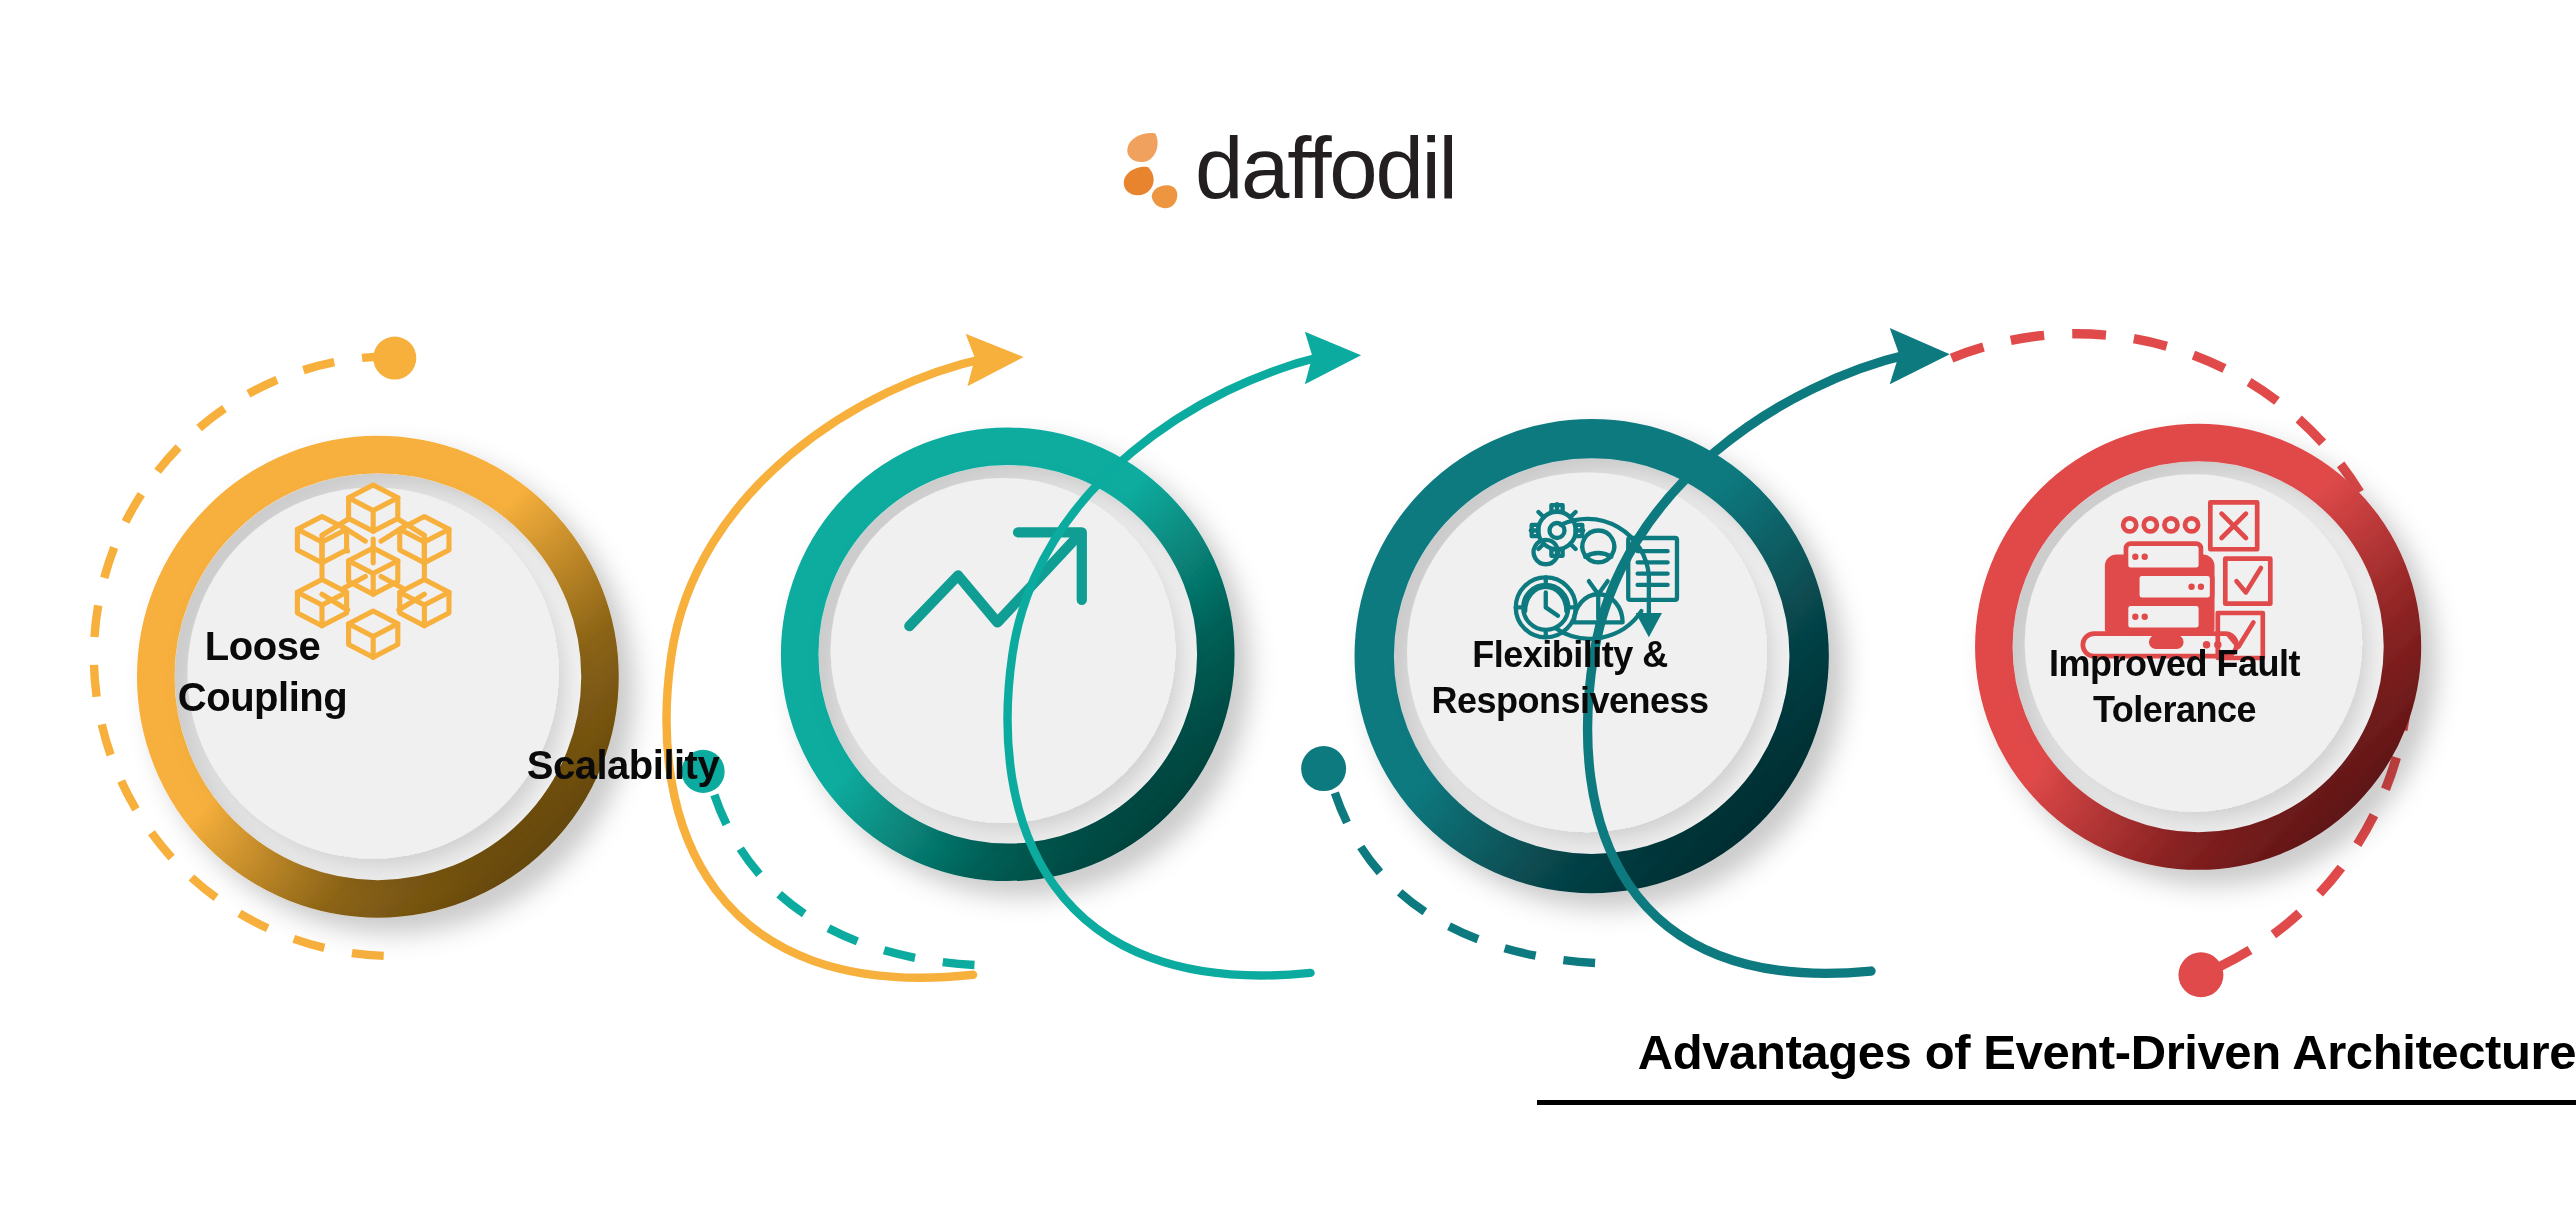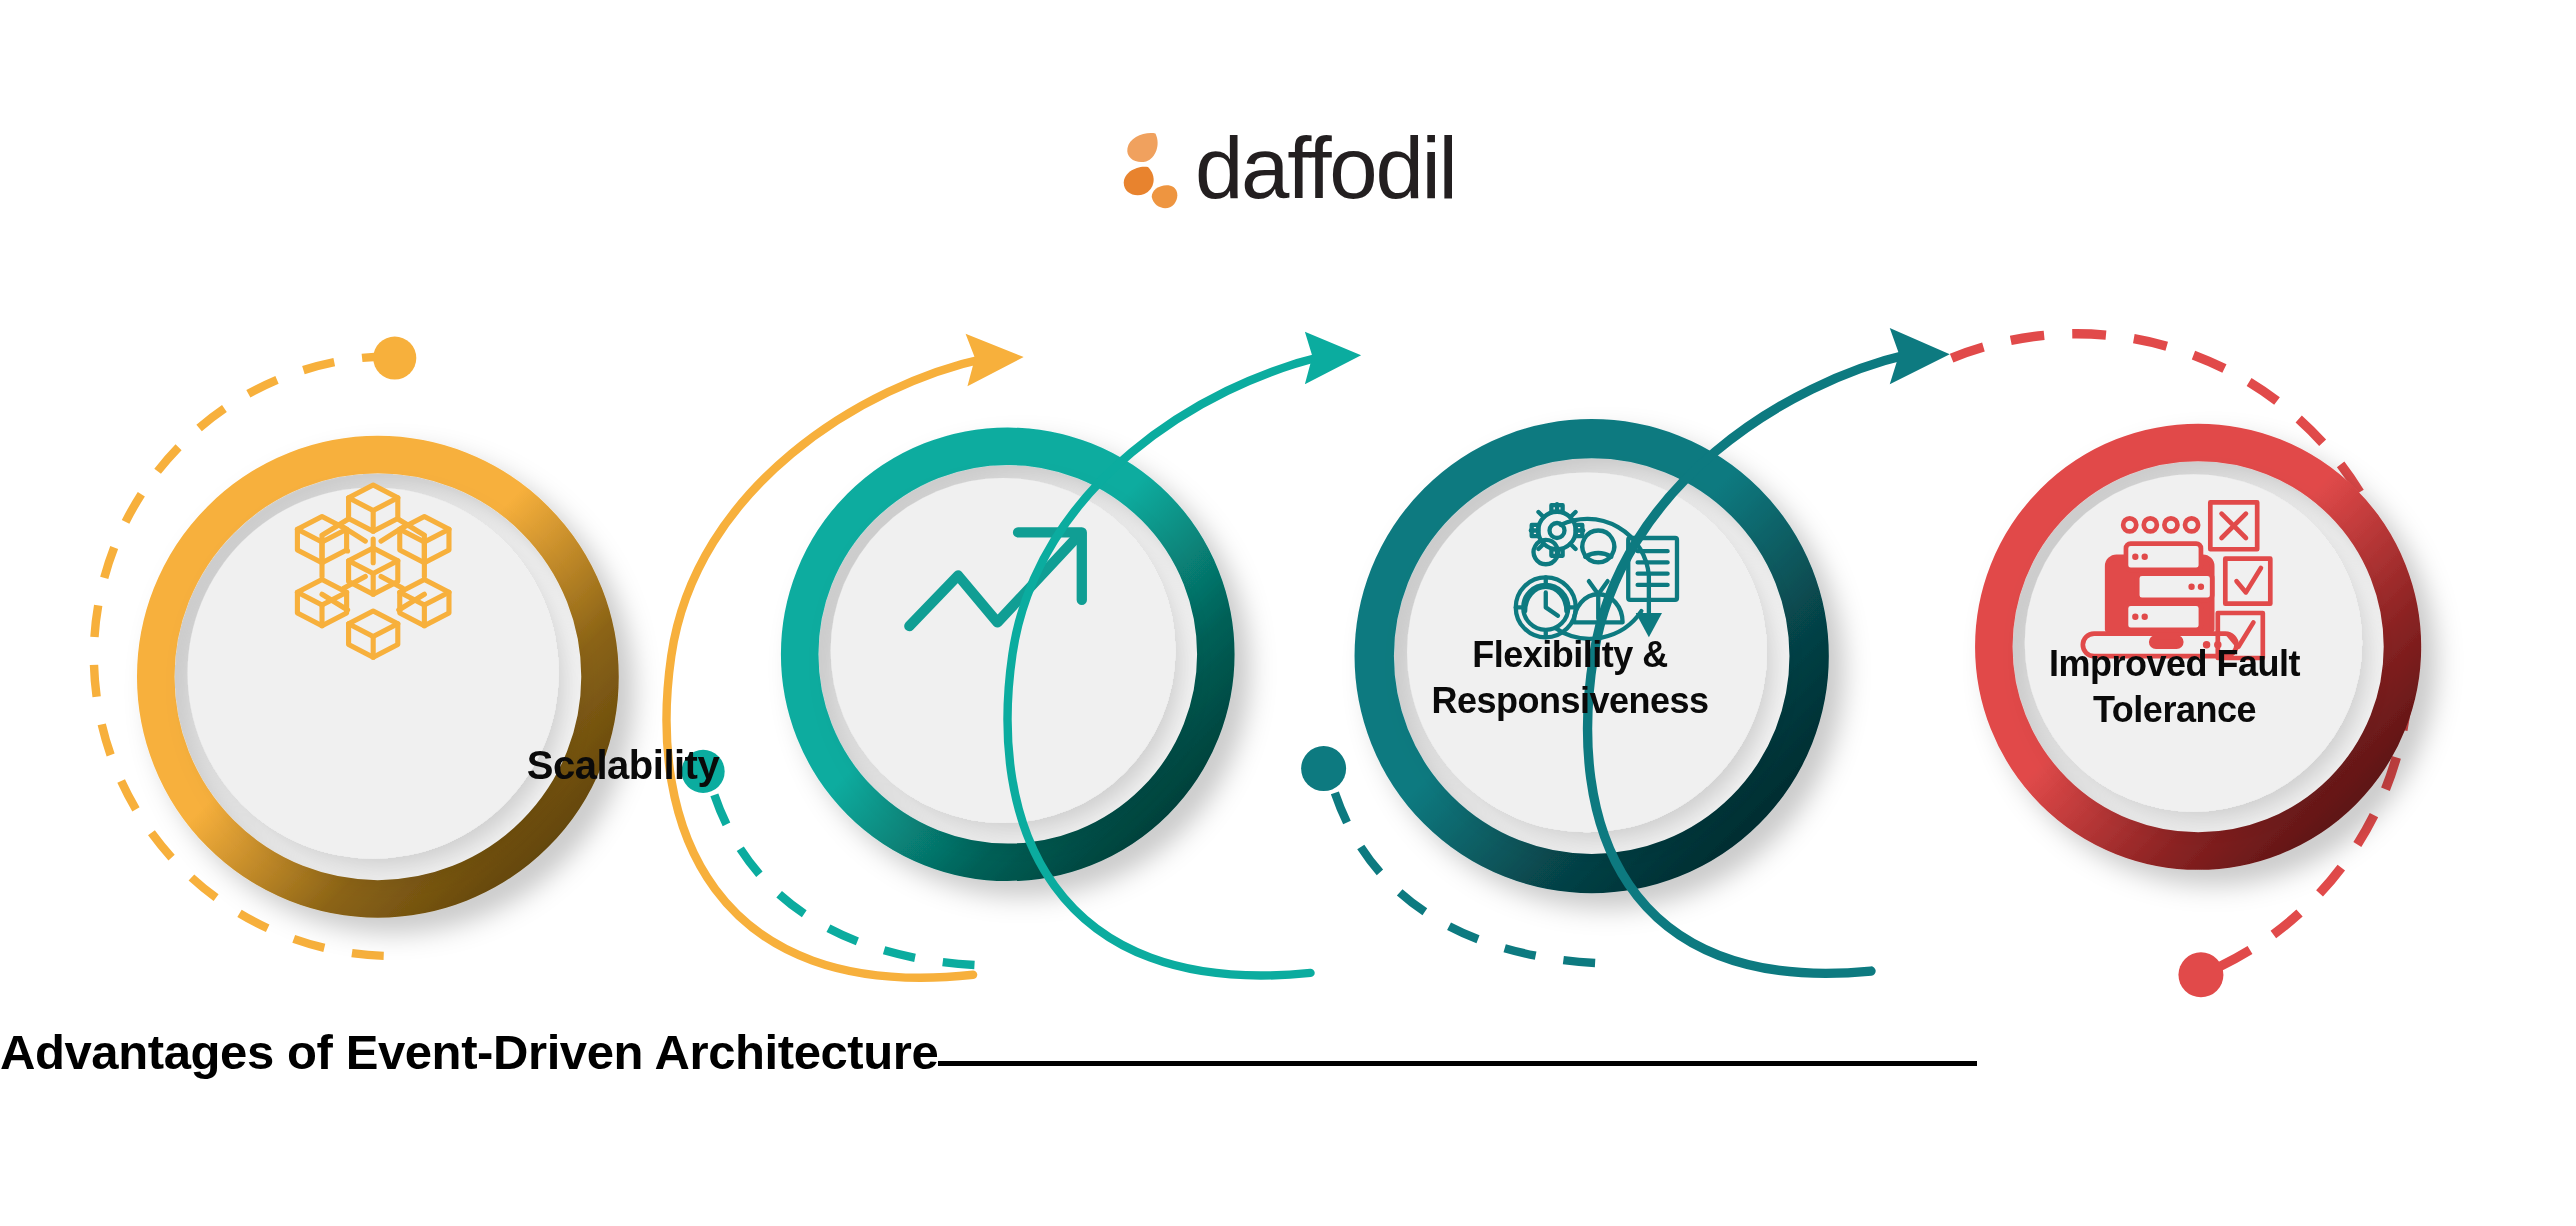--- a/index.html
+++ b/index.html
@@ -31,21 +31,21 @@
     white-space:pre-line;pointer-events:none;
   }
   .lbl1{left:108px;top:621px;width:309px;font-size:40px;}
   .lbl2{left:459px;top:740px;width:328px;font-size:40px;}
   .lbl3{left:1387px;top:632px;width:366px;font-size:36px;}
   .lbl4{left:1987px;top:641px;width:375px;font-size:36px;}
 
   
   .footer{
     position:absolute;left:0;top:1026px;width:2576px;
-    display:flex;align-items:center;
+    display:flex;flex-direction:column;align-items:flex-end;
   }
   .footer-title{
     font-family:"Liberation Sans", sans-serif;
     font-size:49px;font-weight:700;color:#000000;
     letter-spacing:-0.4px;line-height:1.1;white-space:nowrap;
   }
   .footer-rule{
     margin-top:20.6px;width:1039px;height:4.7px;background:#000000;
   }
 </style>
@@ -267,20 +267,22 @@
 
   <div class="logo-wrap">
     <svg class="logo-mark" viewBox="0 0 74 92" xmlns="http://www.w3.org/2000/svg">
       <path d="M38 10 C 26 8 10 14 8 26 C 6 37 18 43 28 40 C 38 37 44 22 38 10 Z" fill="#F0A15E"></path>
       <path d="M30 46 C 18 44 4 52 4 63 C 4 74 16 79 26 75 C 37 70 40 56 30 46 Z" fill="#E8832E"></path>
       <path d="M34 78 C 34 70 44 64 54 66 C 62 68 64 78 58 86 C 51 94 36 90 34 78 Z" fill="#EE9540"></path>
     </svg>
     <span class="logo-text">daffodil</span>
   </div>
 
+  <div class="card-label lbl1">Loose
+Coupling</div>
   <div class="card-label lbl2">Scalability</div>
   <div class="card-label lbl3">Flexibility &amp;
 Responsiveness</div>
   <div class="card-label lbl4">Improved Fault
 Tolerance</div>
 
   <div class="footer">
     <div class="footer-title">Advantages of Event-Driven Architecture</div>
     <div class="footer-rule"></div>
   </div>

